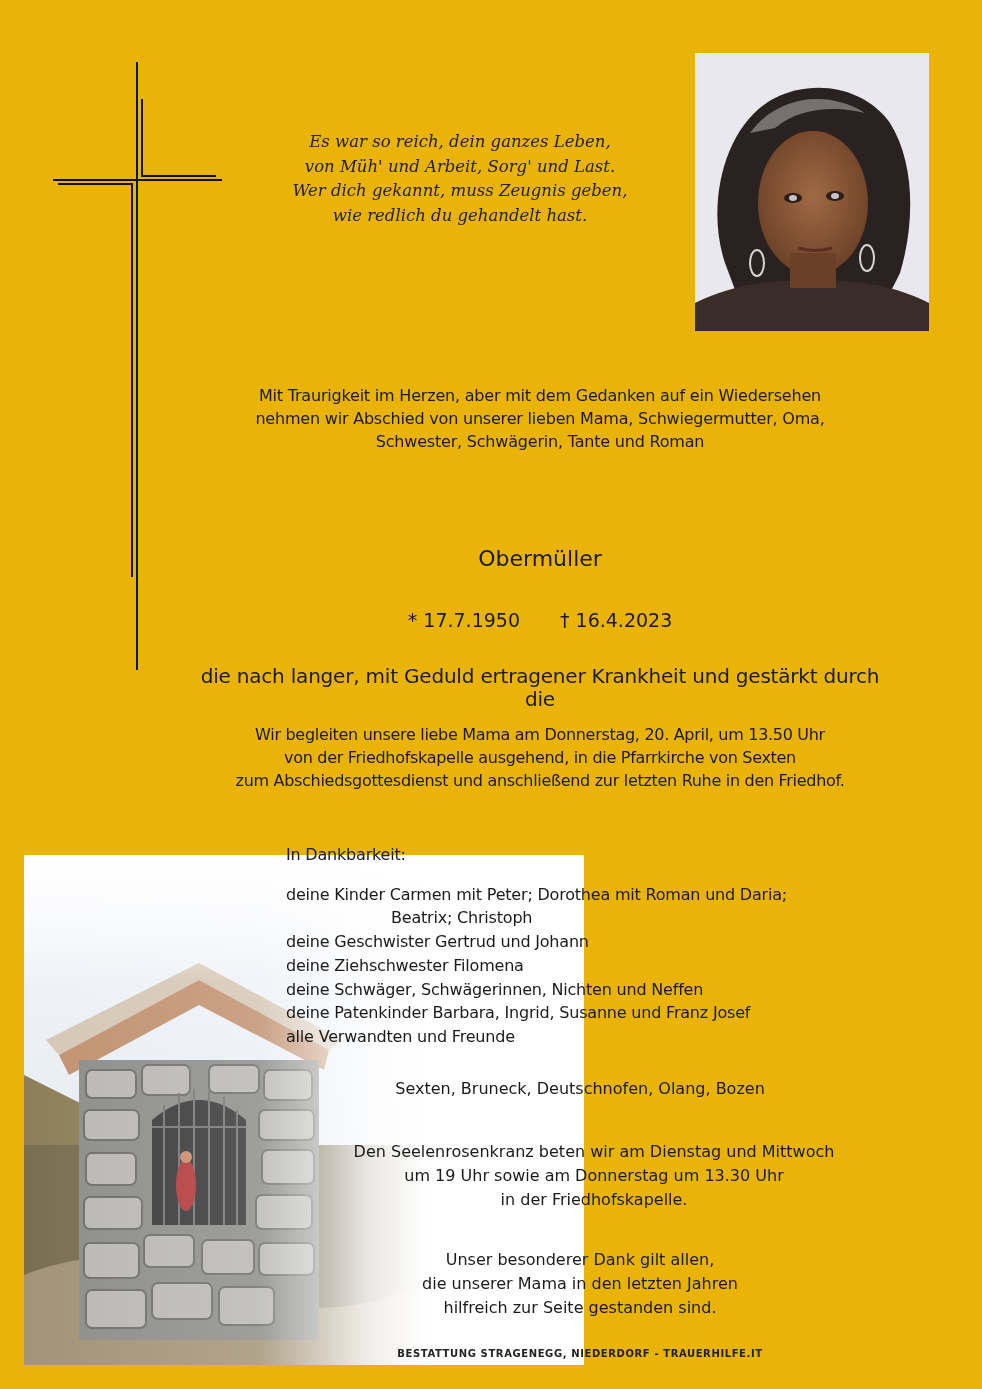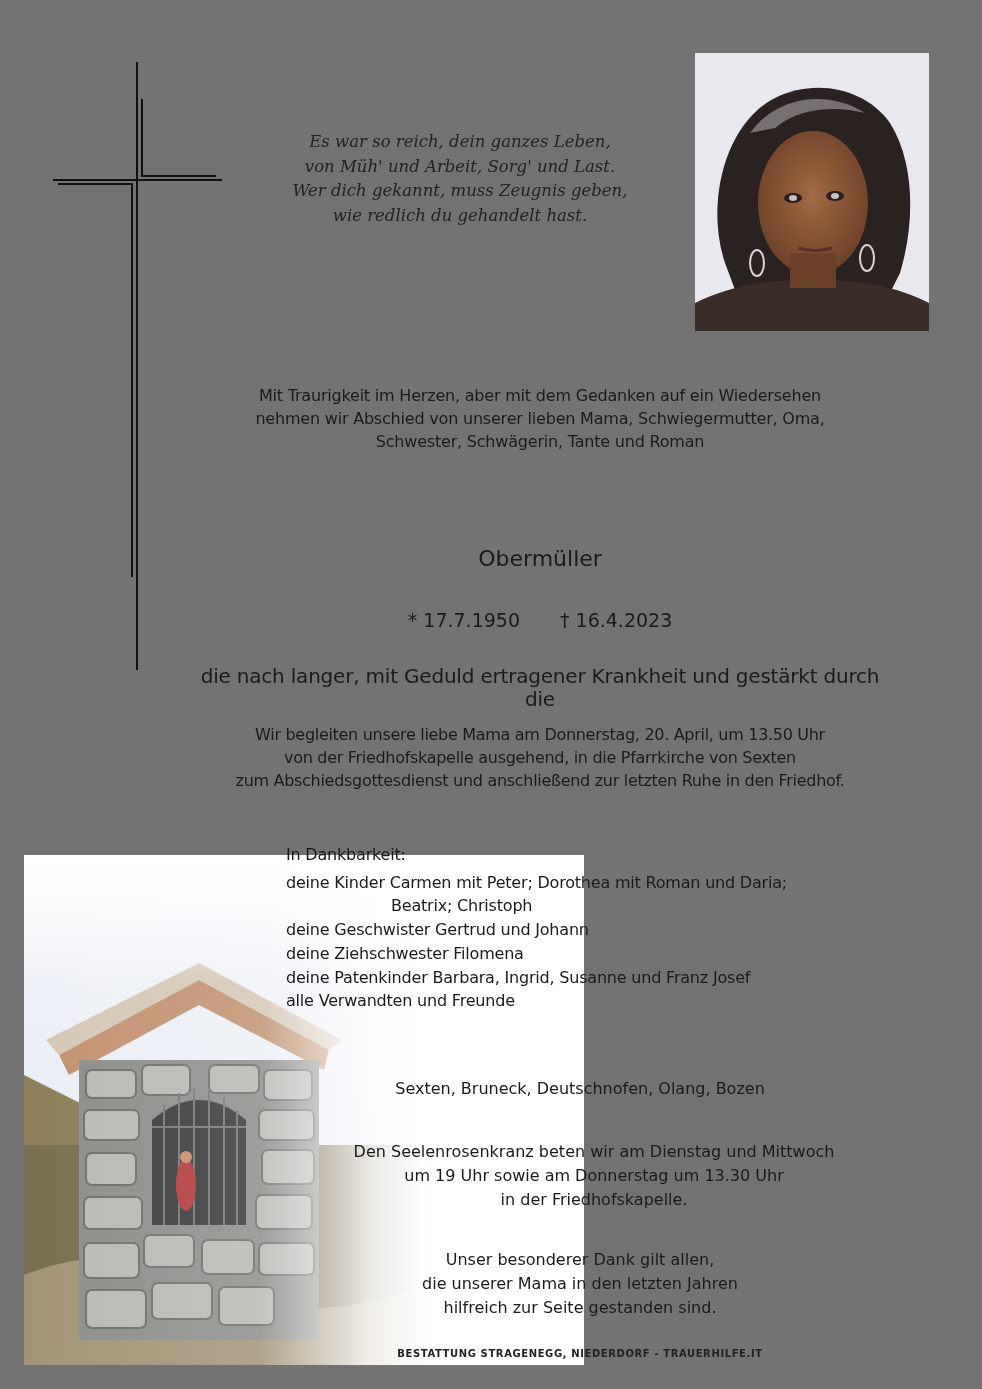--- a/index.html
+++ b/index.html
@@ -1,17 +1,17 @@
 <!DOCTYPE html>
 <html><head>
   <meta charset="utf-8">
   <style>
     html, body { margin: 0; padding: 0; background: #ffffff; }
     body { width: 982px; height: 1389px; position: relative; overflow: hidden; color: #1a1a1a; }
-    .page { position: absolute; inset: 0; width: 982px; height: 1389px; background: #737373; }
+    .page { position: absolute; inset: 0; width: 982px; height: 1389px; background: #eab308; }
 
     
     .cross { position: absolute; left: 0; top: 0; width: 260px; height: 700px; }
     .ln { position: absolute; background: #111; }
 
     
     .verse { position: absolute; left: 280px; top: 130px; width: 360px; text-align: center;
       font-family: "DejaVu Serif", "Liberation Serif", serif; font-style: italic; font-size: 16.5px; line-height: 24.5px; color: #222; }
 
     
@@ -27,21 +27,21 @@
     .nickname { position: absolute; left: 200px; top: 543px; width: 680px; text-align: center; font-size: 22px; line-height: 32px; }
     .dates { position: absolute; left: 200px; top: 606px; width: 680px; text-align: center; font-size: 19px; line-height: 28px; }
     .dates span + span { margin-left: 40px; }
     .para1 { position: absolute; left: 190px; top: 665px; width: 700px; text-align: center; font-size: 20px; line-height: 23px; letter-spacing: -0.2px; }
     .para2 { position: absolute; left: 190px; top: 723px; width: 700px; text-align: center; font-size: 16px; line-height: 23px; letter-spacing: -0.3px; }
 
     
     .chapel { position: absolute; left: 24px; top: 855px; width: 560px; height: 510px; }
 
     .thanks { position: absolute; left: 286px; top: 843px; width: 600px; font-size: 16px; line-height: 23.7px; letter-spacing: -0.2px; }
-    .thanks .head { margin-bottom: 4px; }
+    .thanks .head { margin-bottom: 16px; }
     .thanks .indent { padding-left: 105px; }
 
     .places { position: absolute; left: 300px; top: 1077px; width: 560px; text-align: center; font-size: 16px; line-height: 23px; }
     .rosary { position: absolute; left: 314px; top: 1140px; width: 560px; text-align: center; font-size: 16px; line-height: 24px; }
     .gratitude { position: absolute; left: 300px; top: 1248px; width: 560px; text-align: center; font-size: 16px; line-height: 24px; }
     .footer { position: absolute; left: 300px; top: 1348px; width: 560px; text-align: center; font-size: 10px; letter-spacing: 0.6px; font-variant: small-caps; text-transform: uppercase; font-weight: bold; color: #222; }
   </style>
 </head>
 <body>
 
@@ -181,20 +181,21 @@
       <rect width="560" height="510" fill="url(#fadeT)"></rect>
     </svg>
   </div>
 
   <div class="thanks sans">
     <div class="head">In Dankbarkeit:</div>
     <div>deine Kinder Carmen mit Peter; Dorothea mit Roman und Daria;</div>
     <div class="indent">Beatrix; Christoph</div>
     <div>deine Geschwister Gertrud und Johann</div>
     <div>deine Ziehschwester Filomena</div>
+    <div>deine Schwäger, Schwägerinnen, Nichten und Neffen</div>
     <div>deine Patenkinder Barbara, Ingrid, Susanne und Franz Josef</div>
     <div>alle Verwandten und Freunde</div>
   </div>
 
   <div class="places sans">Sexten, Bruneck, Deutschnofen, Olang, Bozen</div>
 
   <div class="rosary sans">
     <div>Den Seelenrosenkranz beten wir am Dienstag und Mittwoch</div>
     <div>um 19 Uhr sowie am Donnerstag um 13.30 Uhr</div>
     <div>in der Friedhofskapelle.</div>

